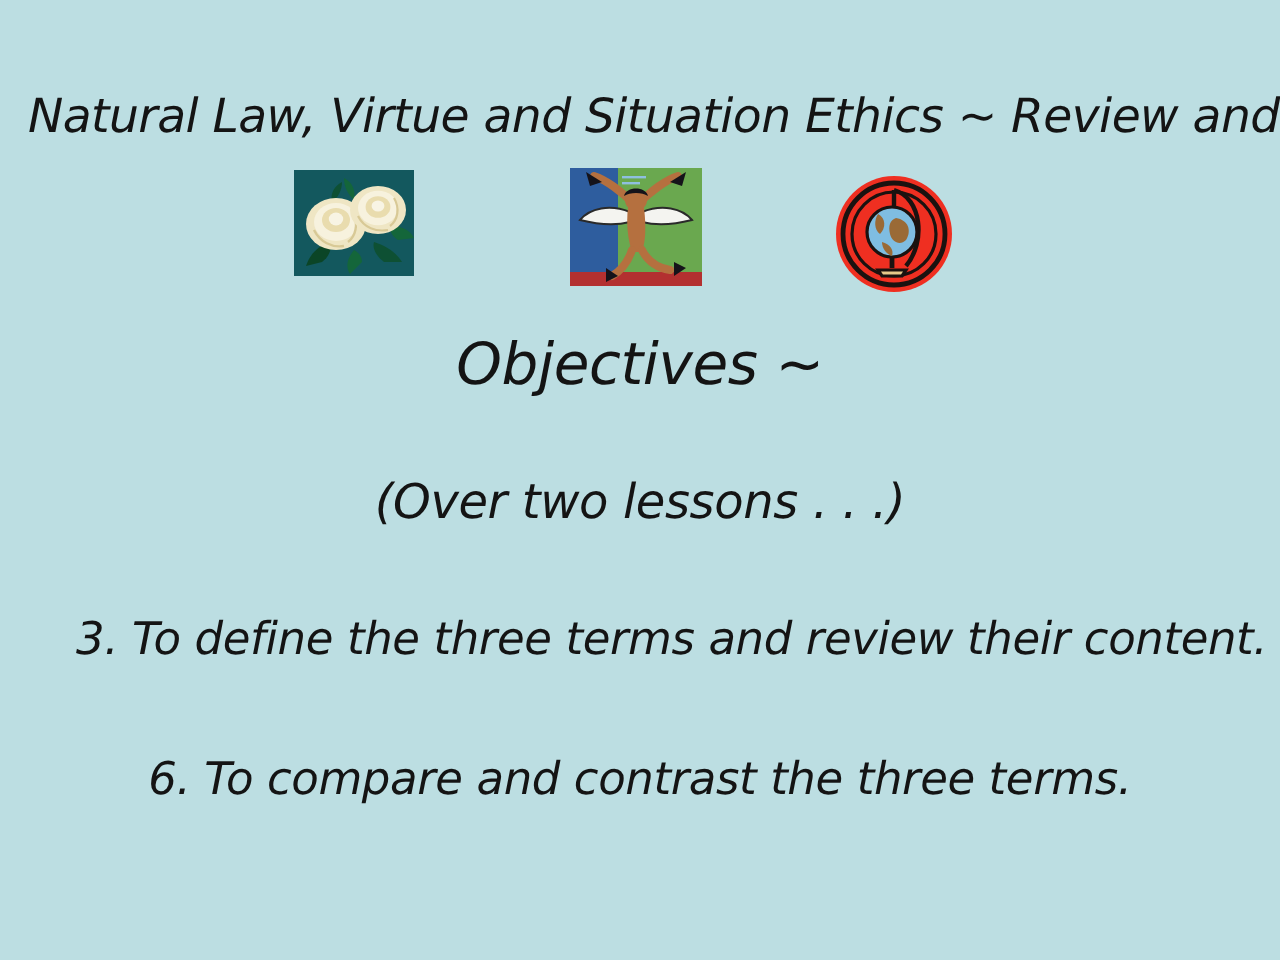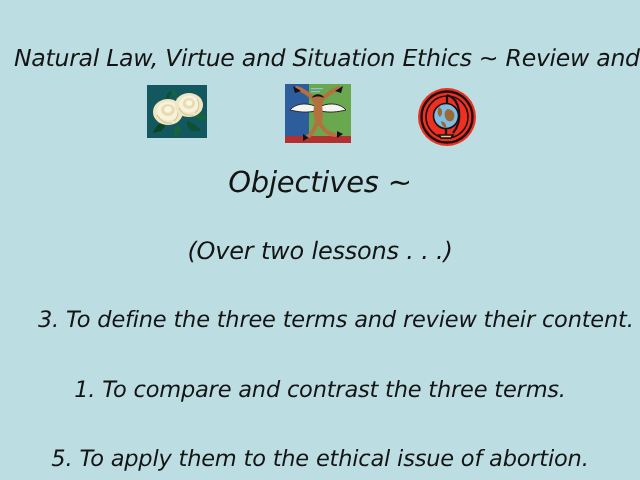--- a/index.html
+++ b/index.html
@@ -191,17 +191,16 @@
       <path d="M32 8 L32 16" stroke="#1a1210" stroke-width="2.2"></path>
     </svg>
   </div>
 
   <div class="slide-text" id="objectives">Objectives ~</div>
 
   <div class="slide-text" id="lessons-note">(Over two lessons . . .)</div>
 
   <div class="slide-text" id="obj-3">3. To define the three terms and review their content.</div>
 
-  <div class="slide-text" id="obj-4">1. To compare and contrast the three terms.</div>
-
-  <div class="slide-text" id="obj-5">5. To apply them to the ethical issue of abortion.</div>
+  <div class="slide-text" id="obj-4">6. To compare and contrast the three terms.</div>
+
 
 </div>
 
 </body></html>

